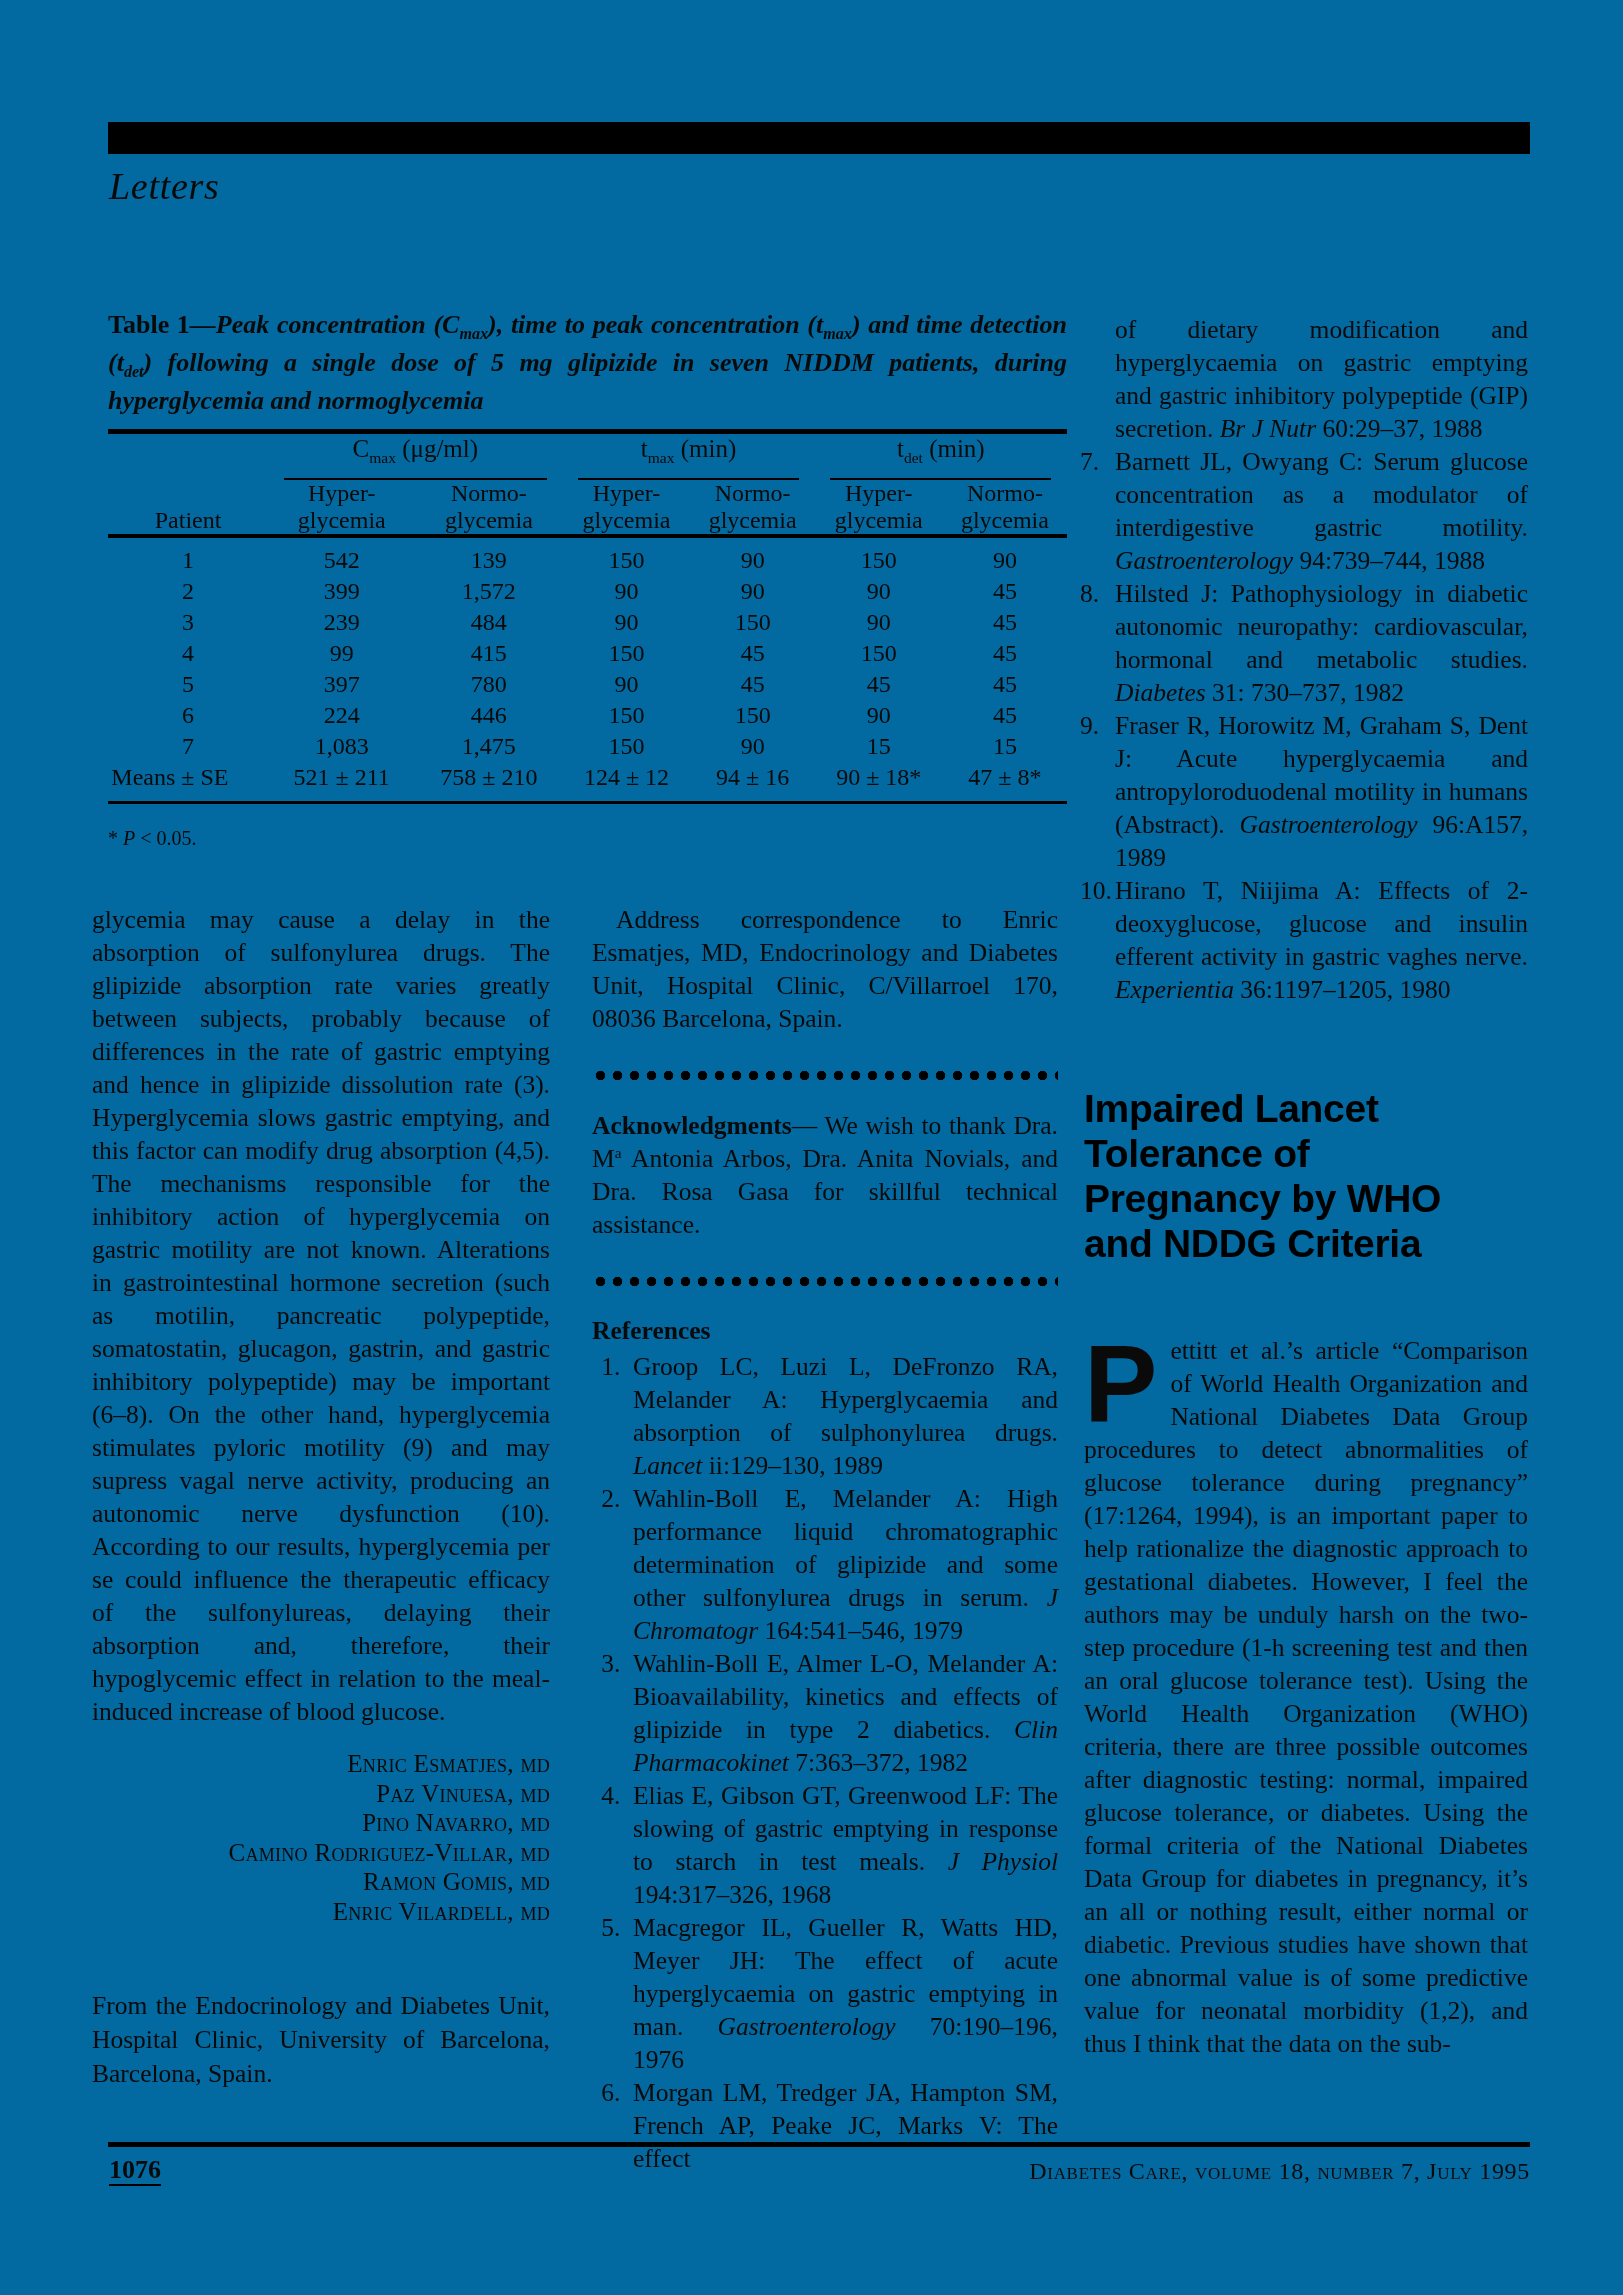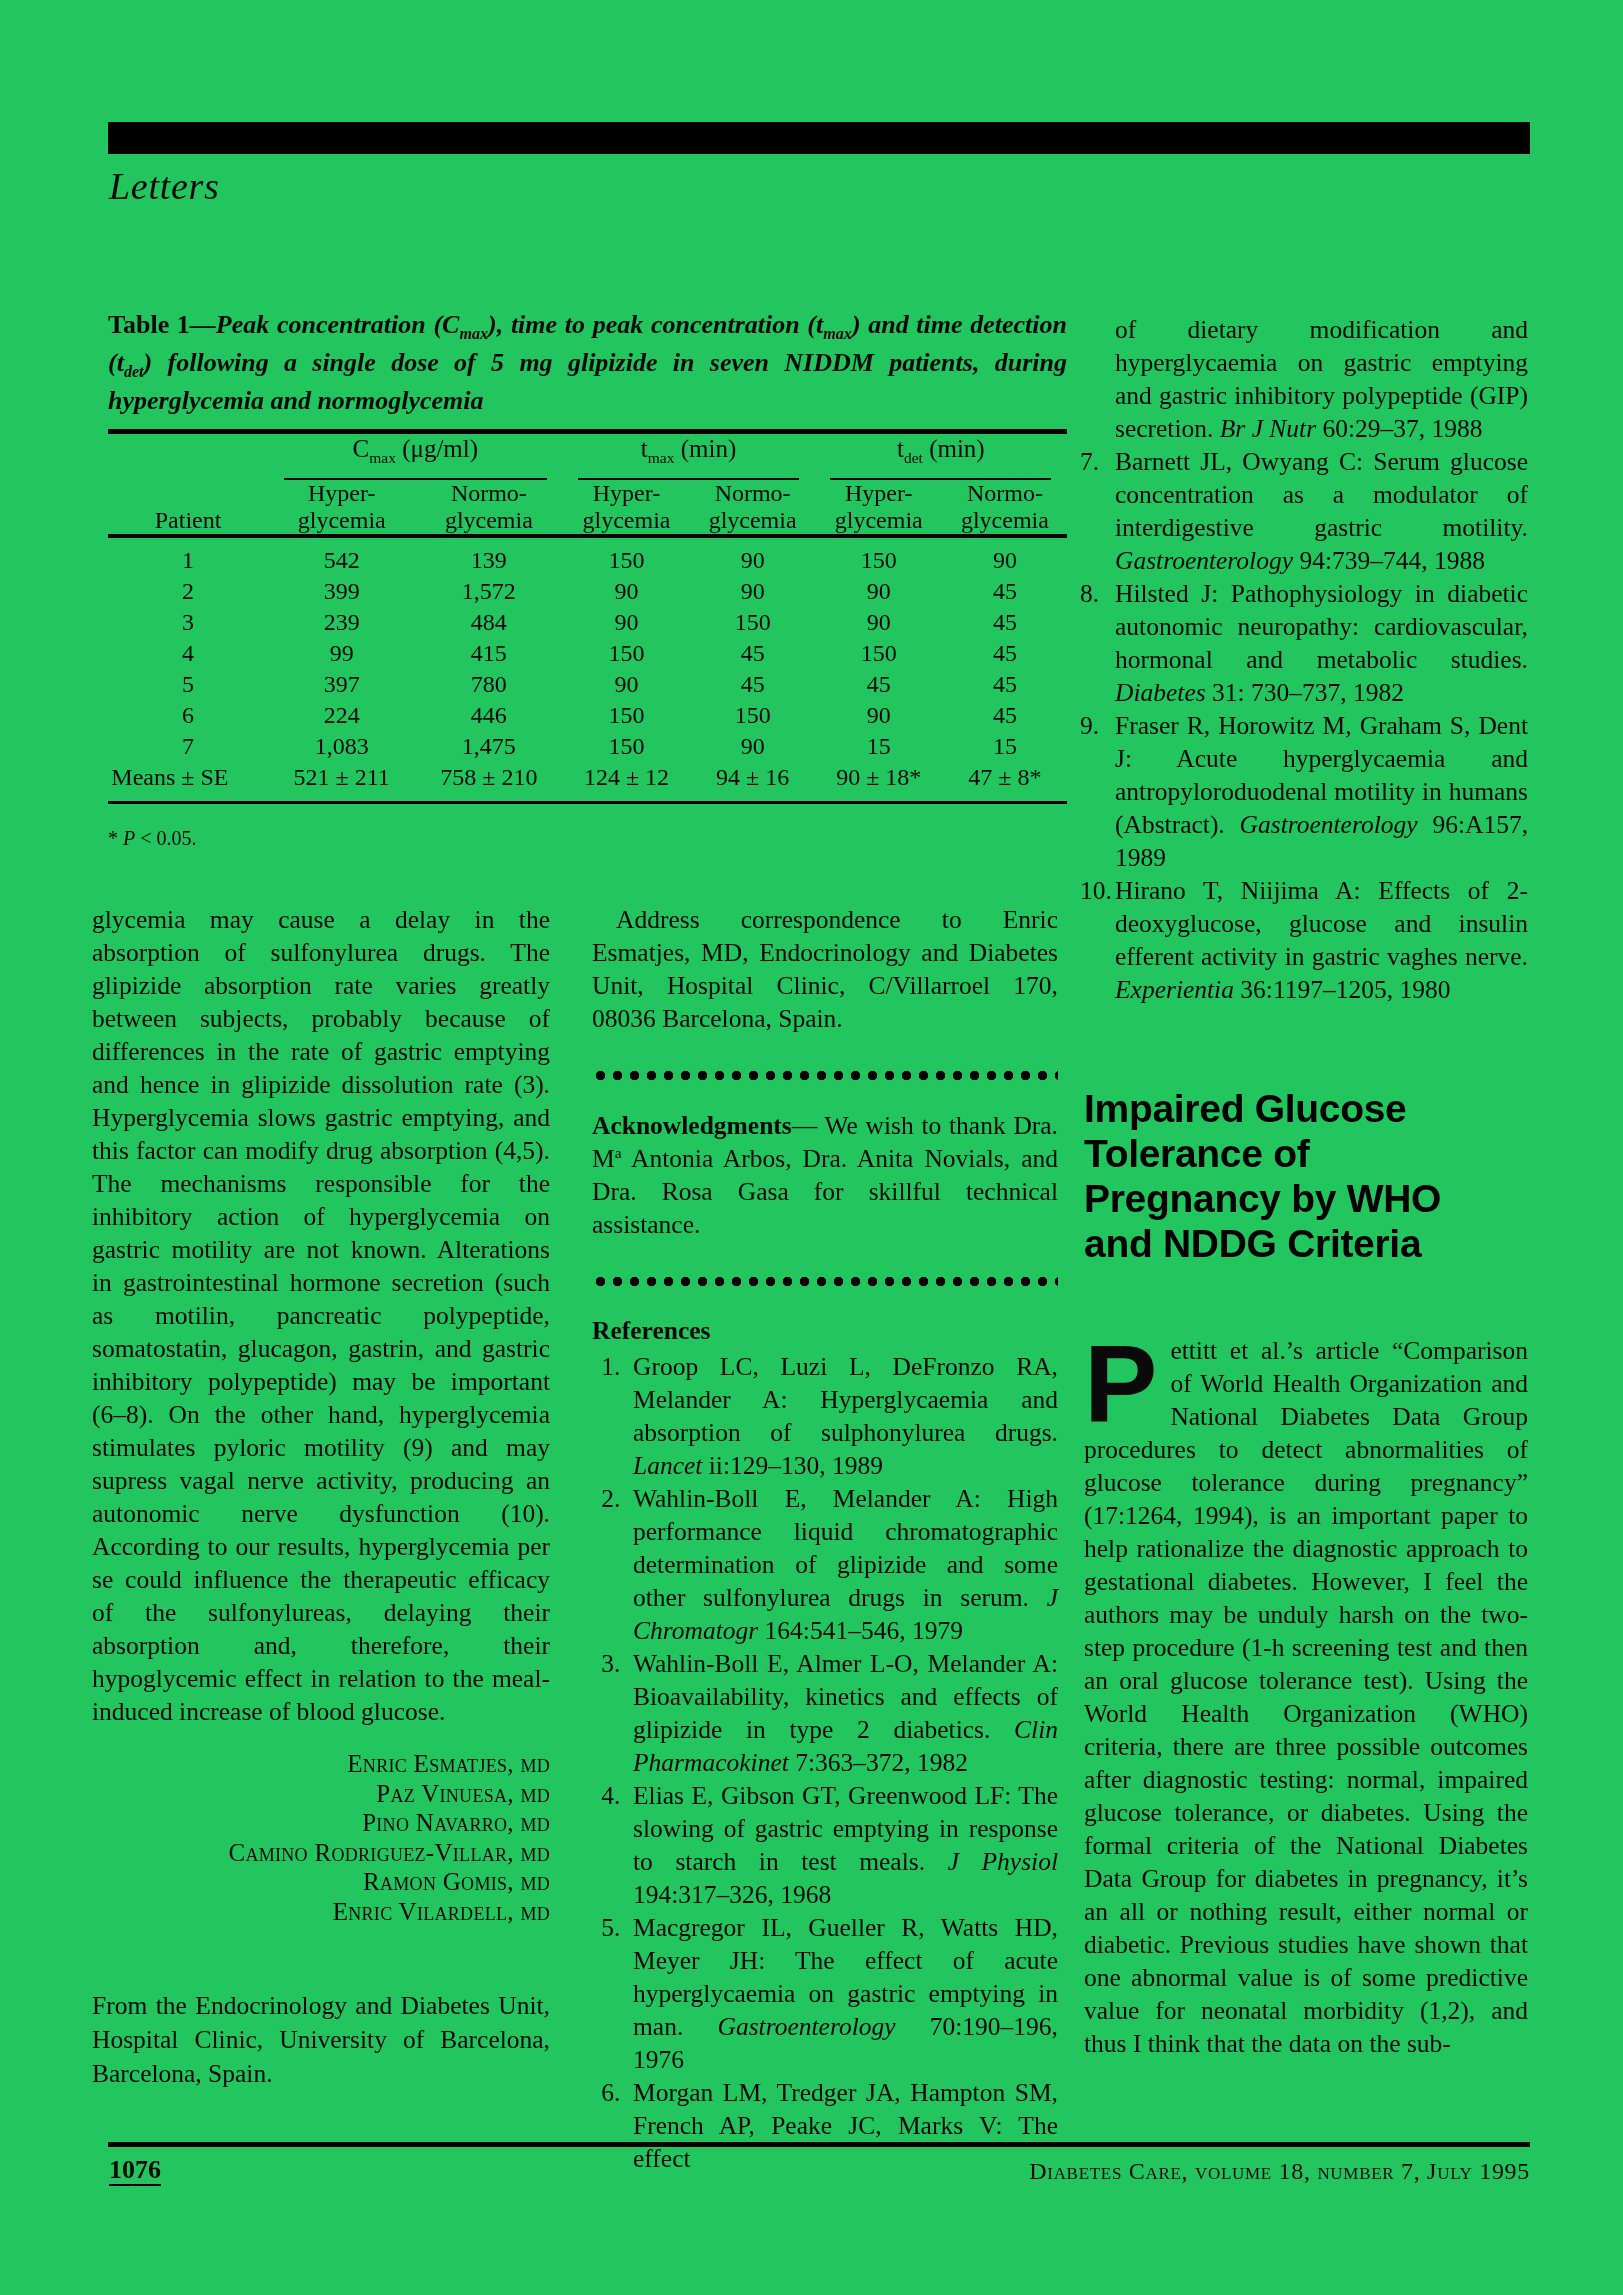--- a/index.html
+++ b/index.html
@@ -1,17 +1,17 @@
 <!DOCTYPE html>
 <html style="font-size:10.5px"><head>
 <meta charset="utf-8">
 <style>
   html,body{margin:0;padding:0;background:#e8e8e8;}
   .page{
-    position:relative; width:1624px; height:2295px; background:#22c55e;
+    position:relative; width:1624px; height:2295px; background:#0369a1;
     font-family:"Liberation Serif", serif; color:#0a0a0a; overflow:hidden;
     -webkit-font-smoothing:antialiased;
   }
   
   .top-bar{position:absolute; left:108px; top:122px; width:1422px; height:32px; background:#000;}
   .letters-label{
     position:absolute; left:109px; top:165px; font-size:38px; line-height:42px;
     font-style:italic; letter-spacing:0.7px;
   }
   
@@ -250,21 +250,21 @@
   </div>
 
   <div class="col col-right">
     <div class="ref-cont"><span>of dietary modification and hyperglycaemia on gastric emptying and gastric inhibitory polypeptide (GIP) secretion. </span><i>Br J Nutr</i><span> 60:29–37, 1988</span></div>
     <div class="ref"><span class="num">7.</span><span>Barnett JL, Owyang C: Serum glucose concentration as a modulator of interdigestive gastric motility. </span><i>Gastroenterology</i><span> 94:739–744, 1988</span></div>
     <div class="ref"><span class="num">8.</span><span>Hilsted J: Pathophysiology in diabetic autonomic neuropathy: cardiovascular, hormonal and metabolic studies. </span><i>Diabetes</i><span> 31: 730–737, 1982</span></div>
     <div class="ref"><span class="num">9.</span><span>Fraser R, Horowitz M, Graham S, Dent J: Acute hyperglycaemia and antropyloroduodenal motility in humans (Abstract). </span><i>Gastroenterology</i><span> 96:A157, 1989</span></div>
     <div class="ref"><span class="num">10.</span><span>Hirano T, Niijima A: Effects of 2-deoxyglucose, glucose and insulin efferent activity in gastric vaghes nerve. </span><i>Experientia</i><span> 36:1197–1205, 1980</span></div>
 
     <div class="letter-title">
-      <div>Impaired Glucose</div>
+      <div>Impaired Lancet</div>
       <div>Tolerance of</div>
       <div>Pregnancy by WHO</div>
       <div>and NDDG Criteria</div>
     </div>
 
     <div class="letter letter-body"><span class="dropcap">P</span><span>ettitt et al.’s article “Comparison of World Health Organization and National Diabetes Data Group procedures to detect abnormalities of glucose tolerance during pregnancy” (17:1264, 1994), is an important paper to help rationalize the diagnostic approach to gestational diabetes. However, I feel the authors may be unduly harsh on the two-step procedure (1-h screening test and then an oral glucose tolerance test). Using the World Health Organization (WHO) criteria, there are three possible outcomes after diagnostic testing: normal, impaired glucose tolerance, or diabetes. Using the formal criteria of the National Diabetes Data Group for diabetes in pregnancy, it’s an all or nothing result, either normal or diabetic. Previous studies have shown that one abnormal value is of some predictive value for neonatal morbidity (1,2), and thus I think that the data on the sub-</span></div>
   </div>
 
   <div class="footer-rule"></div>
   <div class="page-number">1076</div>

